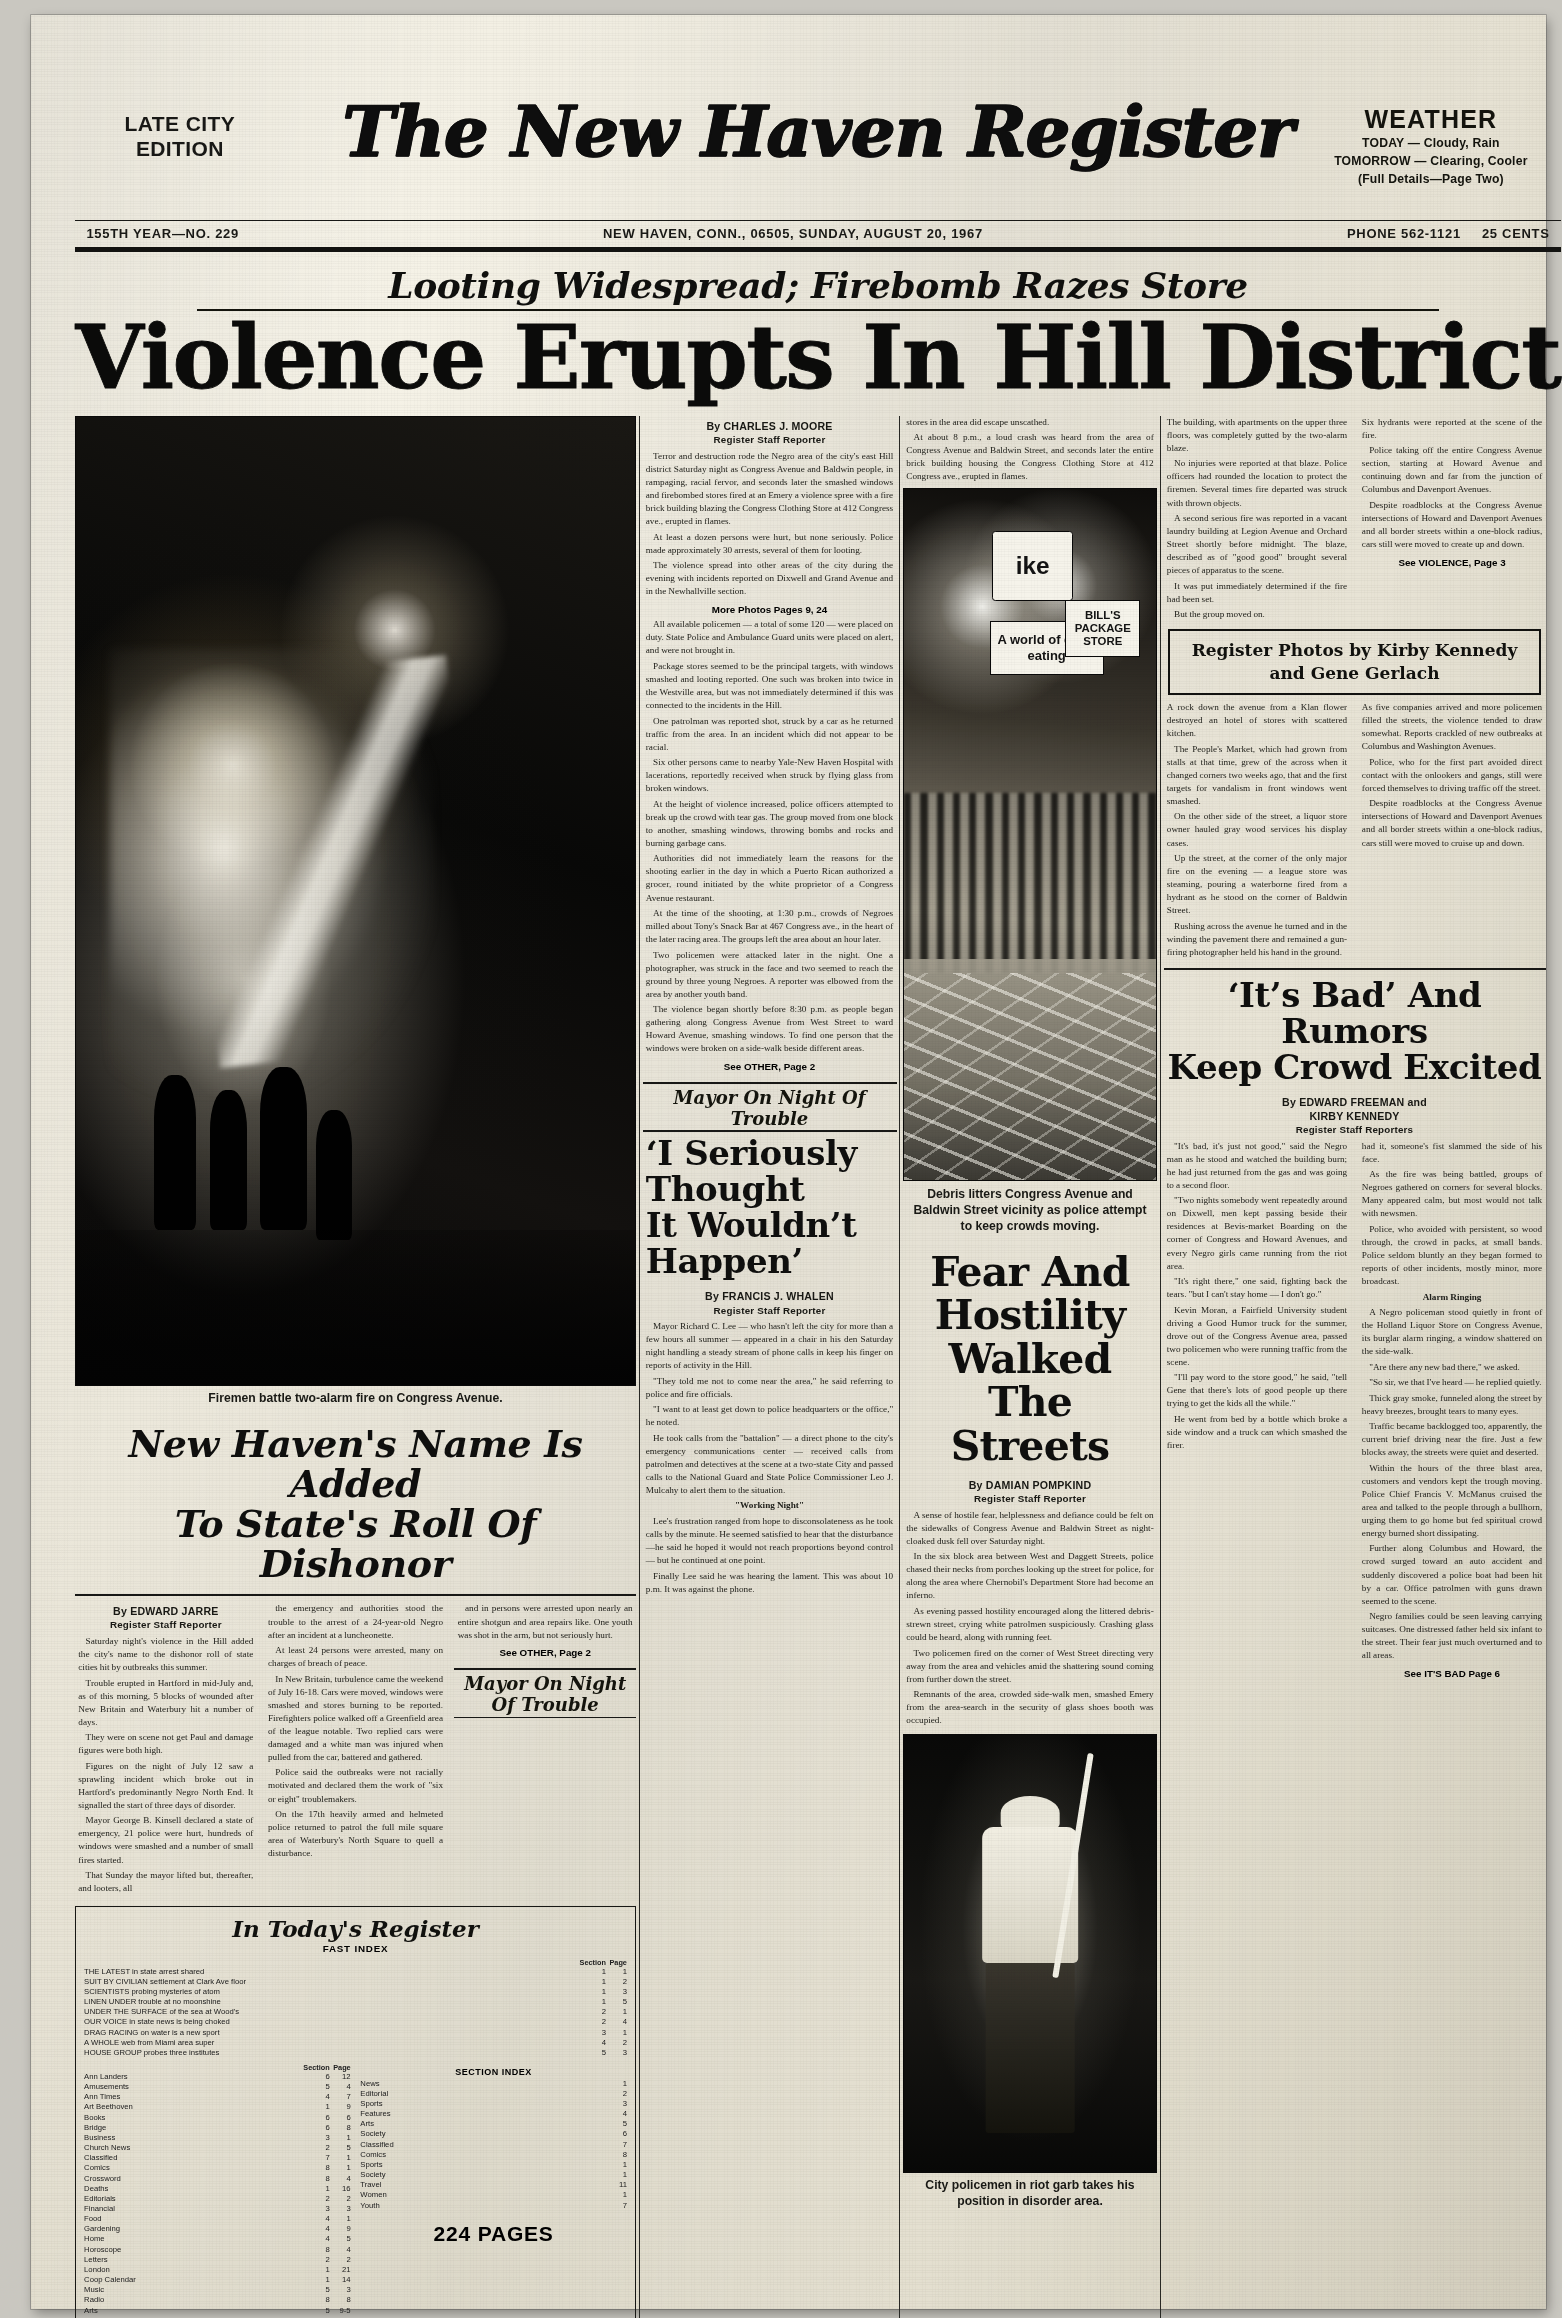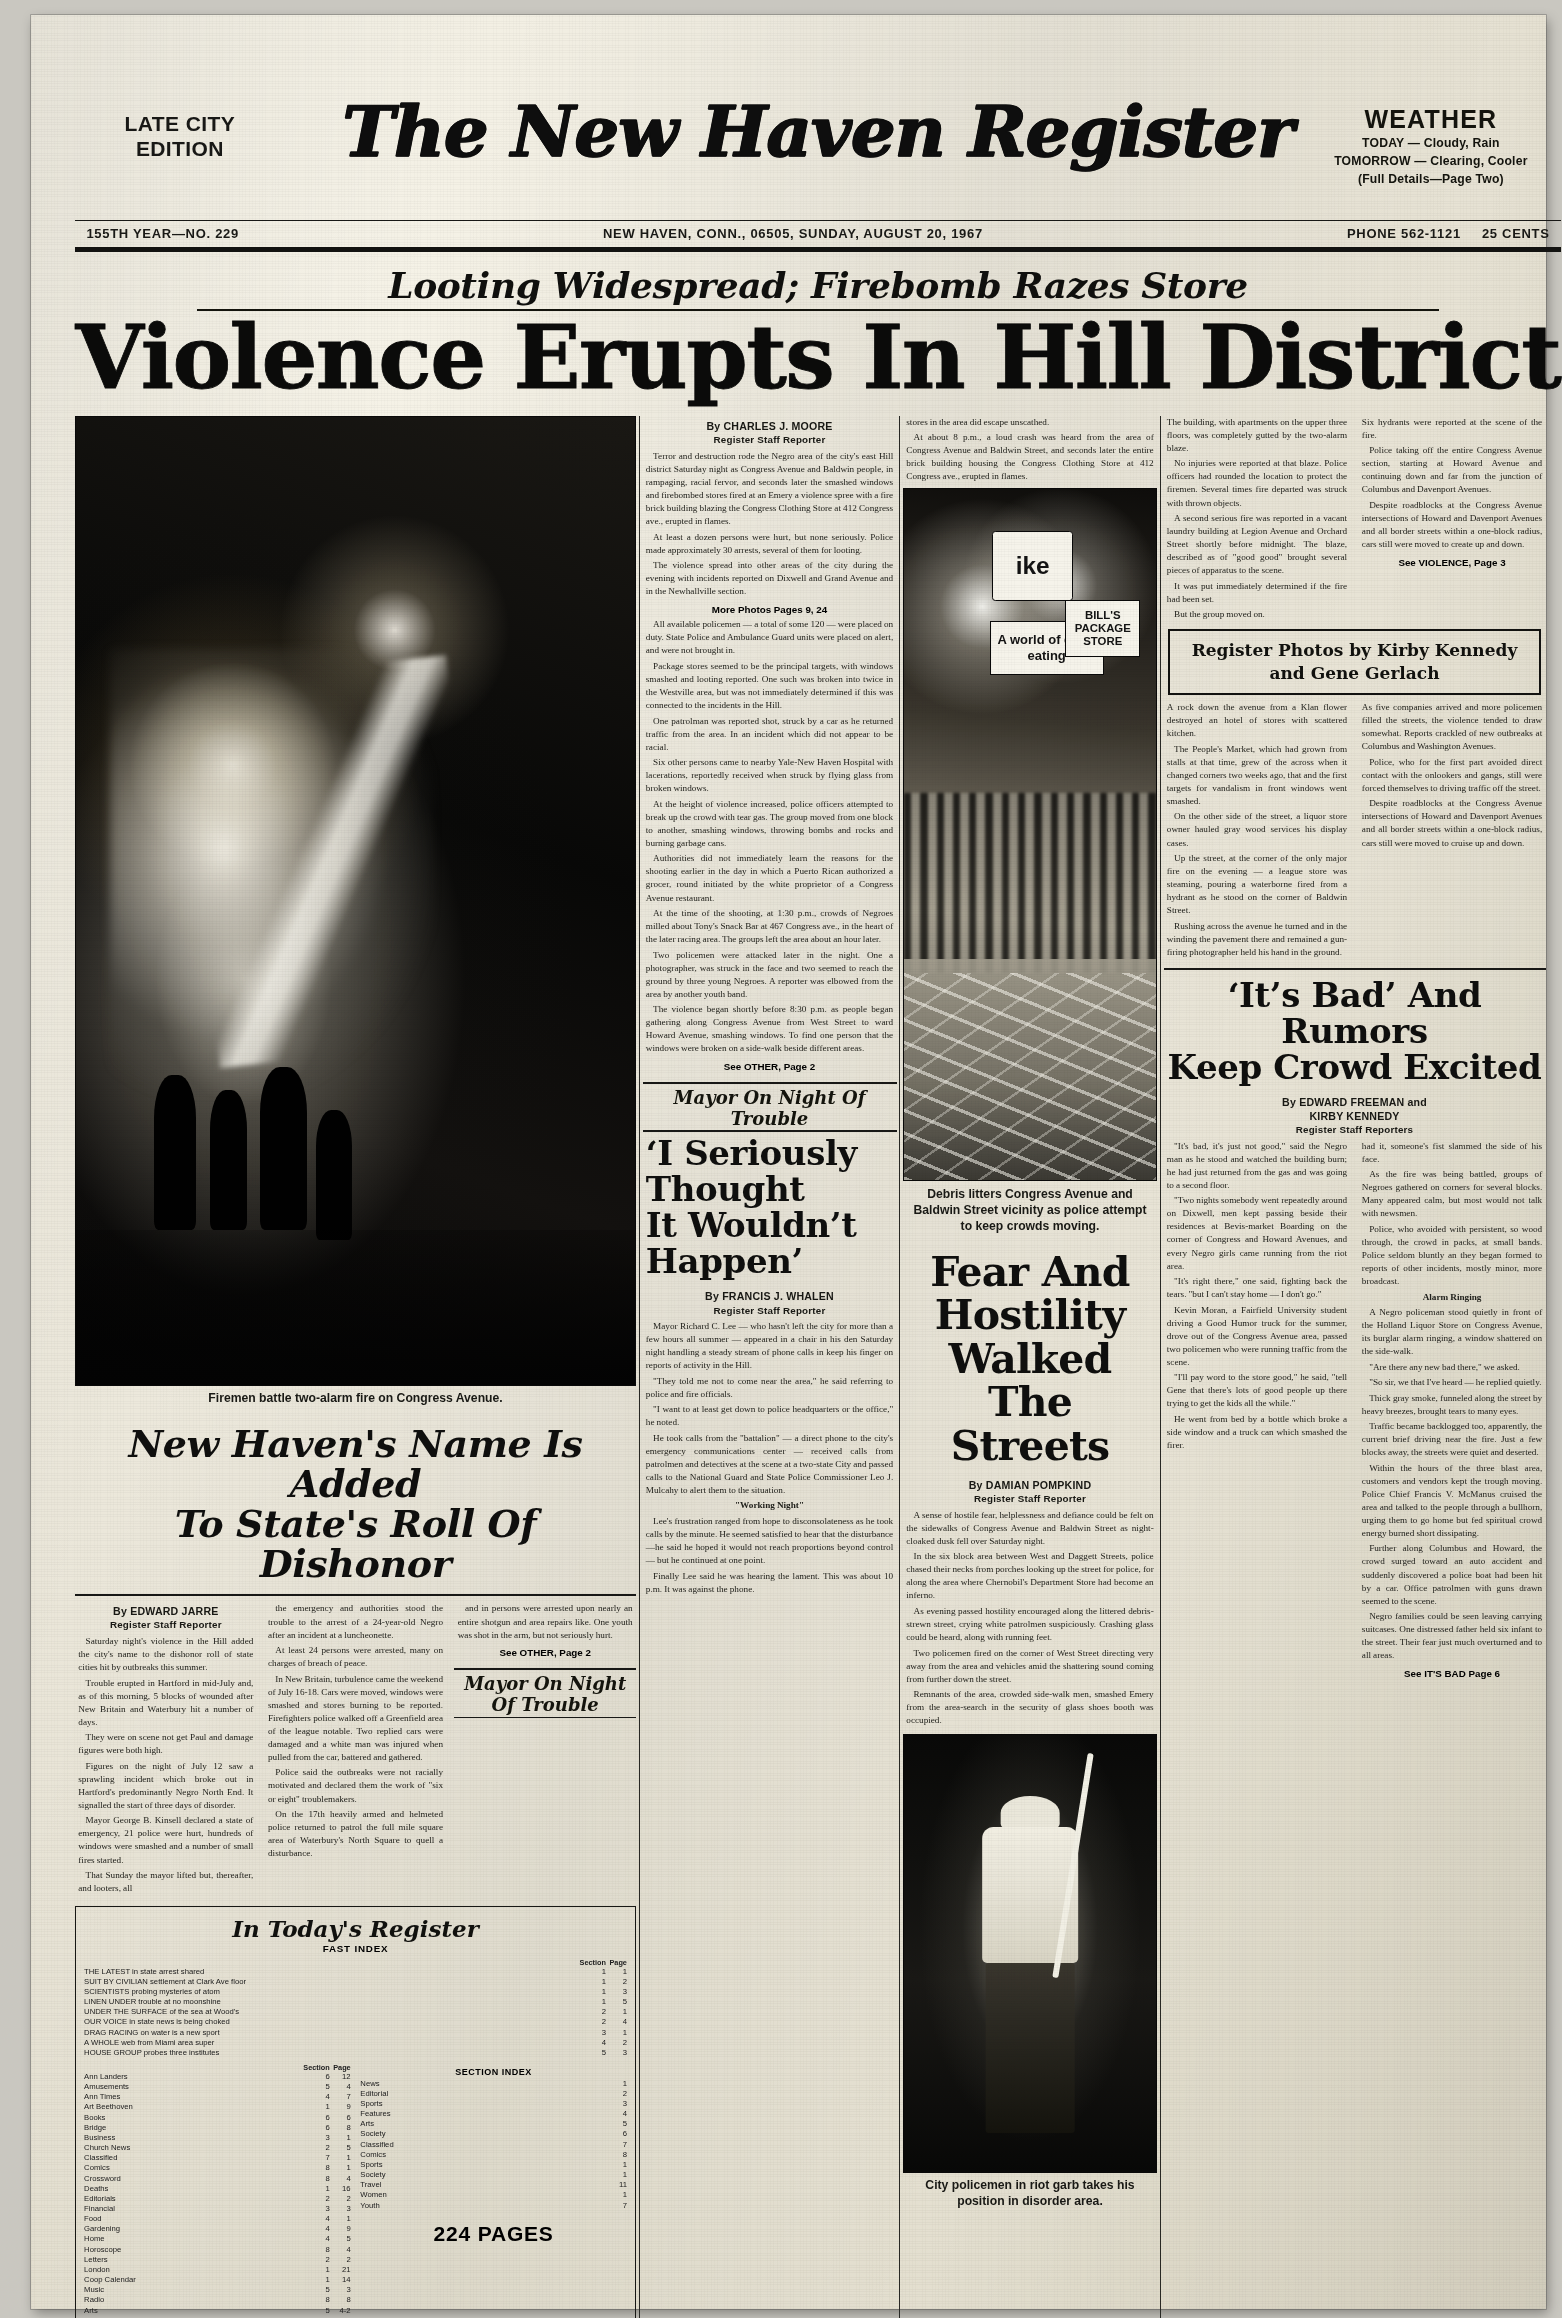--- a/index.html
+++ b/index.html
@@ -570,21 +570,21 @@
                         <td class="n">3</td>
                       </tr>
                   <tr>
                         <td>Radio</td>
                         <td class="n">8</td>
                         <td class="n">8</td>
                       </tr>
                   <tr>
                         <td>Arts</td>
                         <td class="n">5</td>
-                        <td class="n">4-2</td>
+                        <td class="n">9-5</td>
                       </tr>
                 </tbody>
                   </table>
               </div>
               <div>
                 <div class="sectitle">SECTION INDEX</div>
                 <table class="idx-table">
                   <tbody>
                       <tr>
                         <td>News</td>

